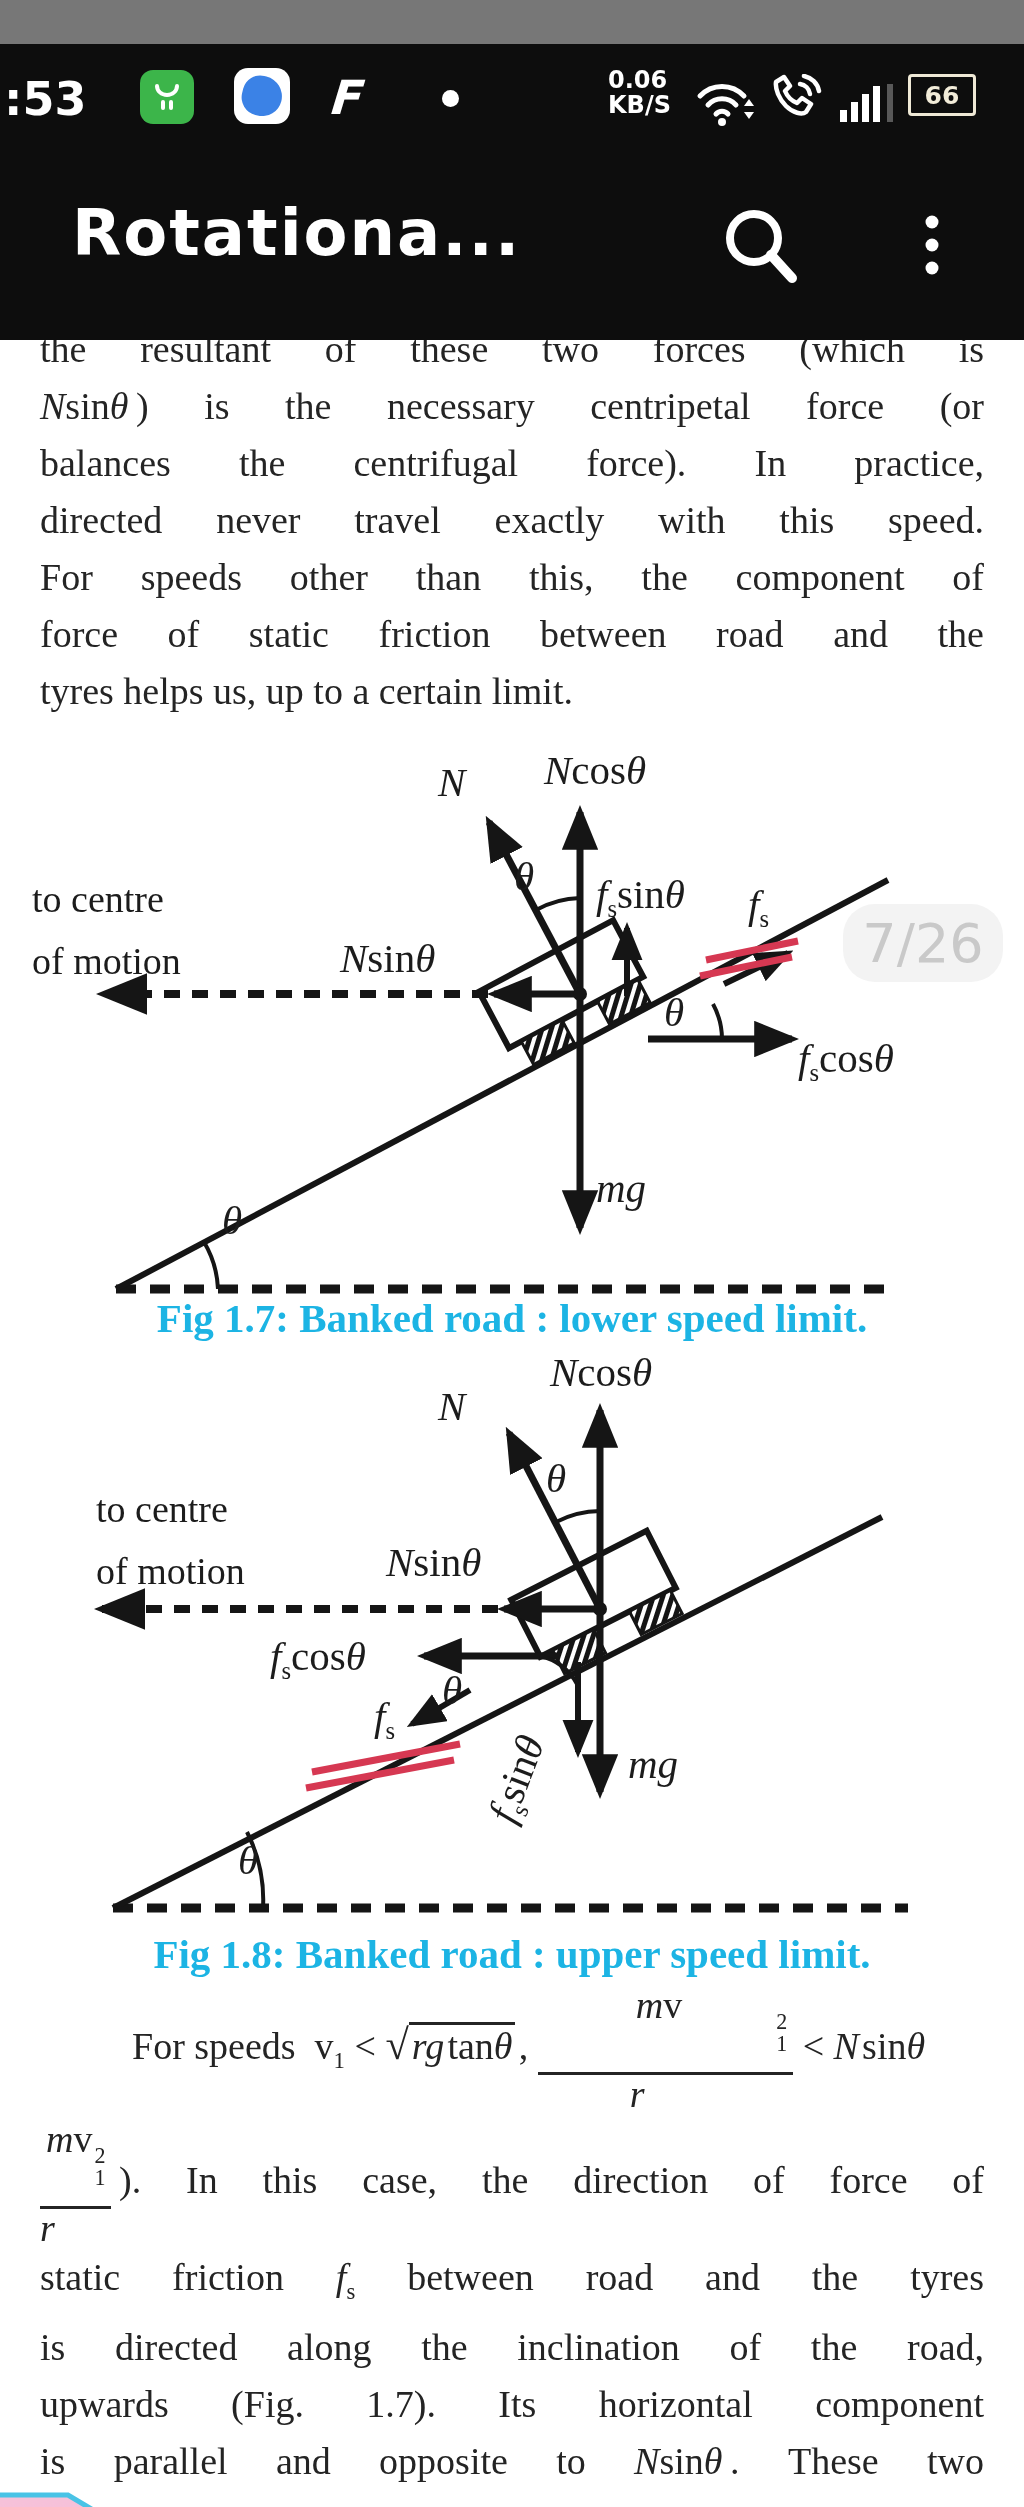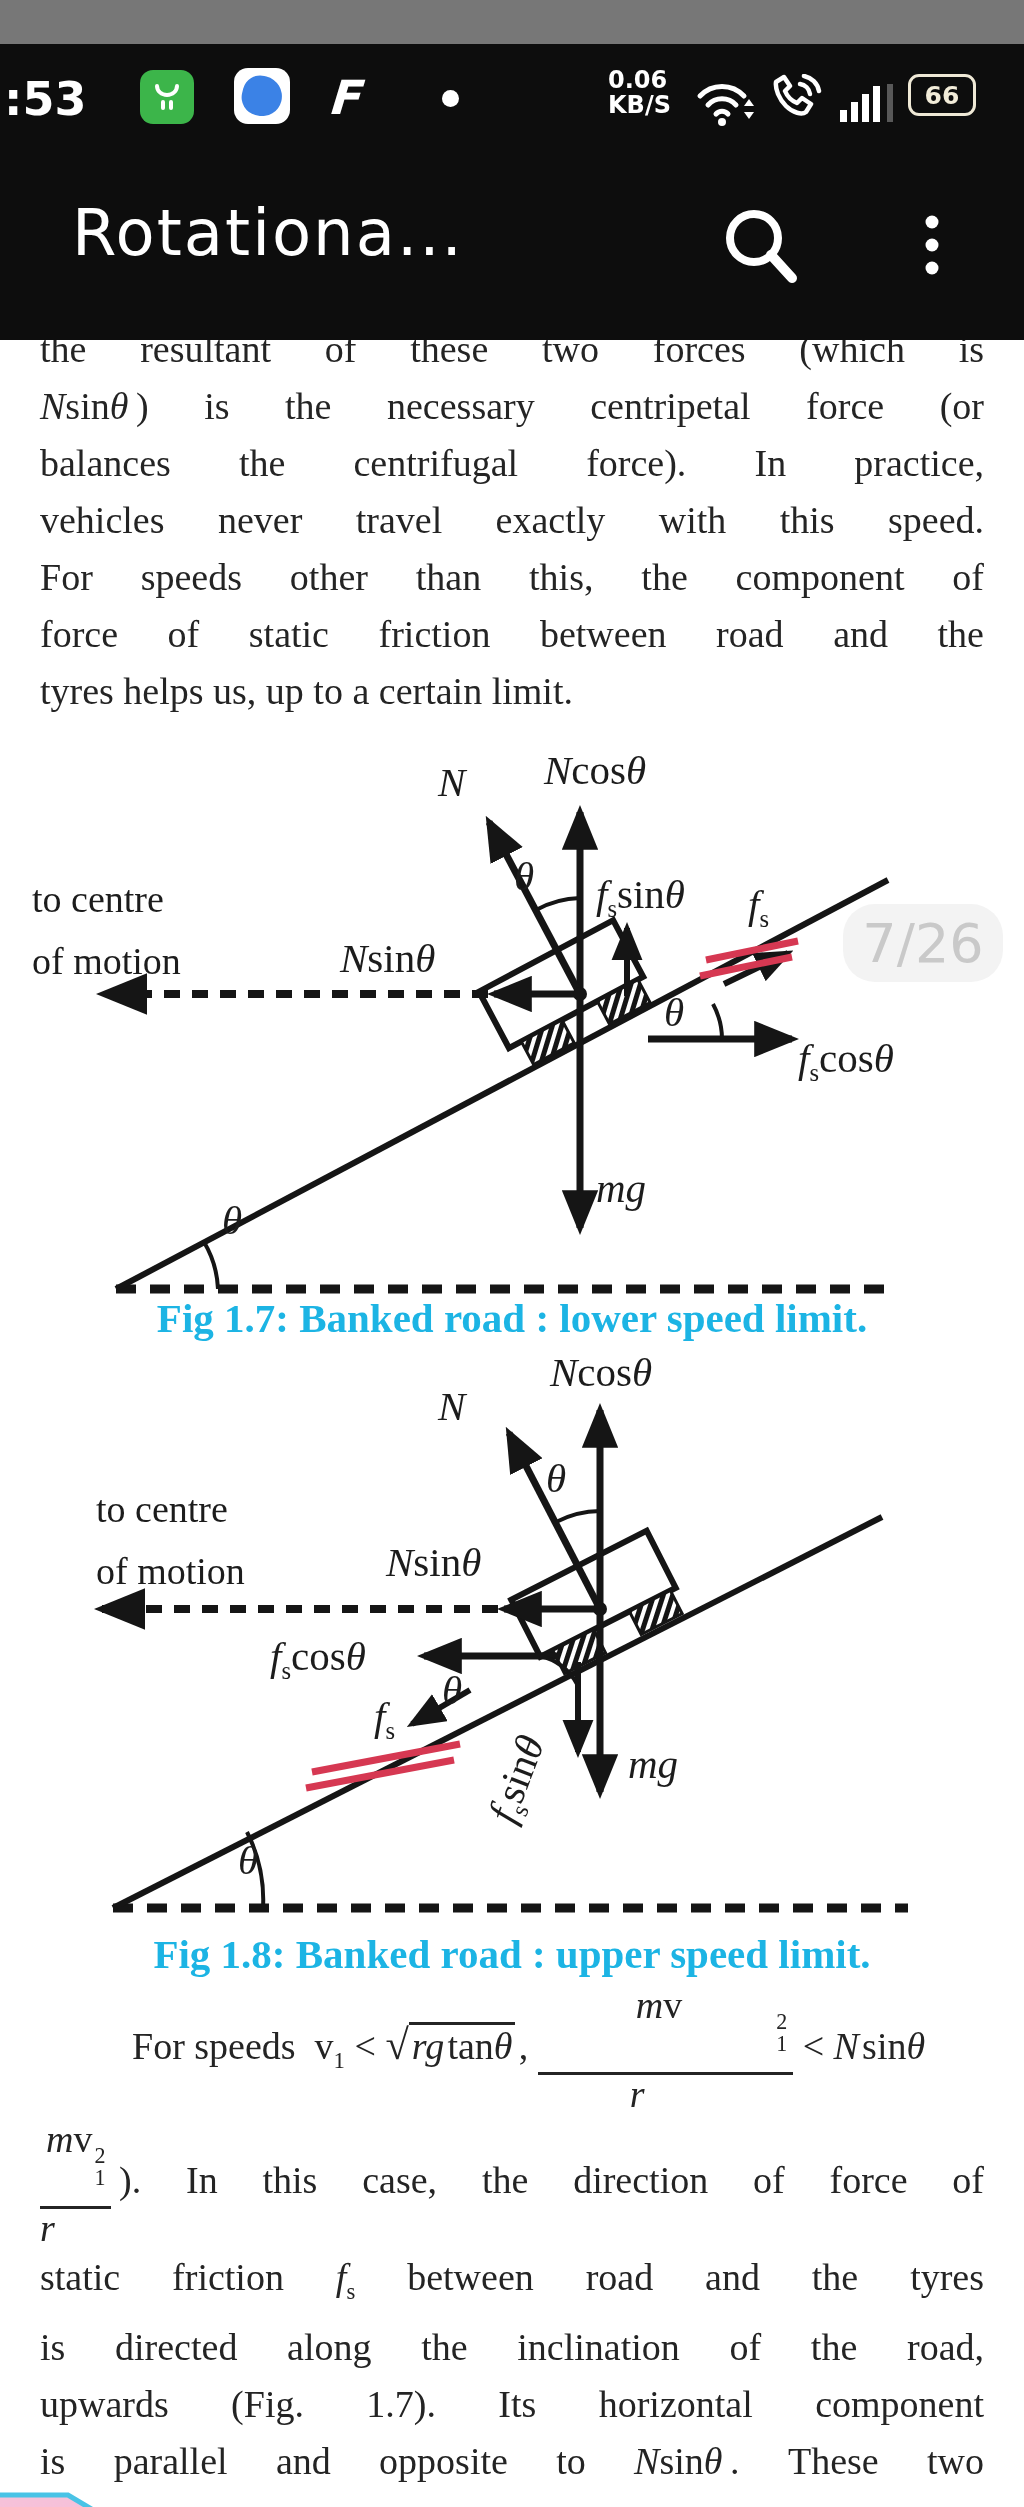--- a/index.html
+++ b/index.html
@@ -11,25 +11,25 @@
   #sb-time{left:4px;top:28px;font-family:"DejaVu Sans",sans-serif;font-weight:bold;font-size:46px;}
   #icon-green{left:140px;top:26px;width:54px;height:54px;background:#3cb54a;border-radius:13px;}
   #icon-browser{left:234px;top:24px;width:56px;height:56px;background:#fff;border-radius:14px;display:flex;align-items:center;justify-content:center;}
   #icon-browser .blob{width:40px;height:40px;background:#3b82e6;border-radius:46% 54% 52% 48%;transform:rotate(14deg);}
   #icon-f{left:332px;top:26px;font-family:"DejaVu Sans",sans-serif;font-weight:bold;font-size:47px;font-style:italic;transform:skewX(-6deg);}
   #sb-dot{left:442px;top:46px;width:17px;height:17px;border-radius:50%;background:#fff;}
   #sb-net{left:608px;top:24px;font-family:"DejaVu Sans",sans-serif;font-weight:bold;font-size:24px;line-height:25px;text-align:left;}
   #sb-wifi{left:694px;top:30px;}
   #sb-call{left:764px;top:30px;}
   #sb-bars{left:840px;top:36px;}
-  #sb-batt{left:908px;top:30px;width:62px;height:36px;border:3px solid #efe9d6;border-radius:11px;
+  #sb-batt{left:908px;top:30px;width:62px;height:36px;border:3px solid #efe9d6;border-radius:4px;
            color:#f2ecd9;font-family:"DejaVu Sans",sans-serif;font-size:25px;font-weight:bold;
            display:flex;align-items:center;justify-content:center;}
   #hdr-title{position:absolute;left:72px;top:152px;color:#fff;font-family:"DejaVu Sans",sans-serif;
-             font-weight:normal;font-size:64px;letter-spacing:2px;}
+             font-weight:bold;font-size:64px;letter-spacing:2px;}
   #hdr-search{position:absolute;left:716px;top:158px;}
   #hdr-menu{position:absolute;left:924px;top:170px;}
   
   .docblock{position:absolute;left:40px;width:944px;font-size:38px;line-height:57px;color:#242424;}
   .tline{text-align:justify;text-align-last:justify;white-space:normal;}
   .tl-left{text-align-last:left;}
   sub{font-size:0.6em;}
   #para1{top:277px;}
   #para2{top:1942px;}
   #formula-line{line-height:118px;text-indent:92px;text-align:left;text-align-last:left;}
@@ -137,21 +137,21 @@
         <circle cx="8" cy="31" r="6.5" fill="#fff"></circle>
         <circle cx="8" cy="54" r="6.5" fill="#fff"></circle>
       </svg>
     </span>
   </div>
 
   <div class="docblock" id="para1">
     <div class="tline">the resultant of these two forces (which is</div>
     <div class="tline"><i>N</i>sin<i>θ</i> ) is the necessary centripetal force (or</div>
     <div class="tline">balances the centrifugal force). In practice,</div>
-    <div class="tline">vehicles never travel exactly with this speed.</div>
+    <div class="tline">directed never travel exactly with this speed.</div>
     <div class="tline">For speeds other than this, the component of</div>
     <div class="tline">force of static friction between road and the</div>
     <div class="tline tl-left">tyres helps us, up to a certain limit.</div>
   </div>
 
   <div class="figwrap" id="fig17">
     <svg class="figsvg" width="1024" height="562" viewBox="0 0 1024 562">
       <defs>
         <marker id="ah" markerWidth="6.4" markerHeight="5.2" refX="5.4" refY="2.6" orient="auto-start-reverse" markerUnits="strokeWidth">
           <path d="M0,0 L6.4,2.6 L0,5.2 Z" fill="#151515"></path>

